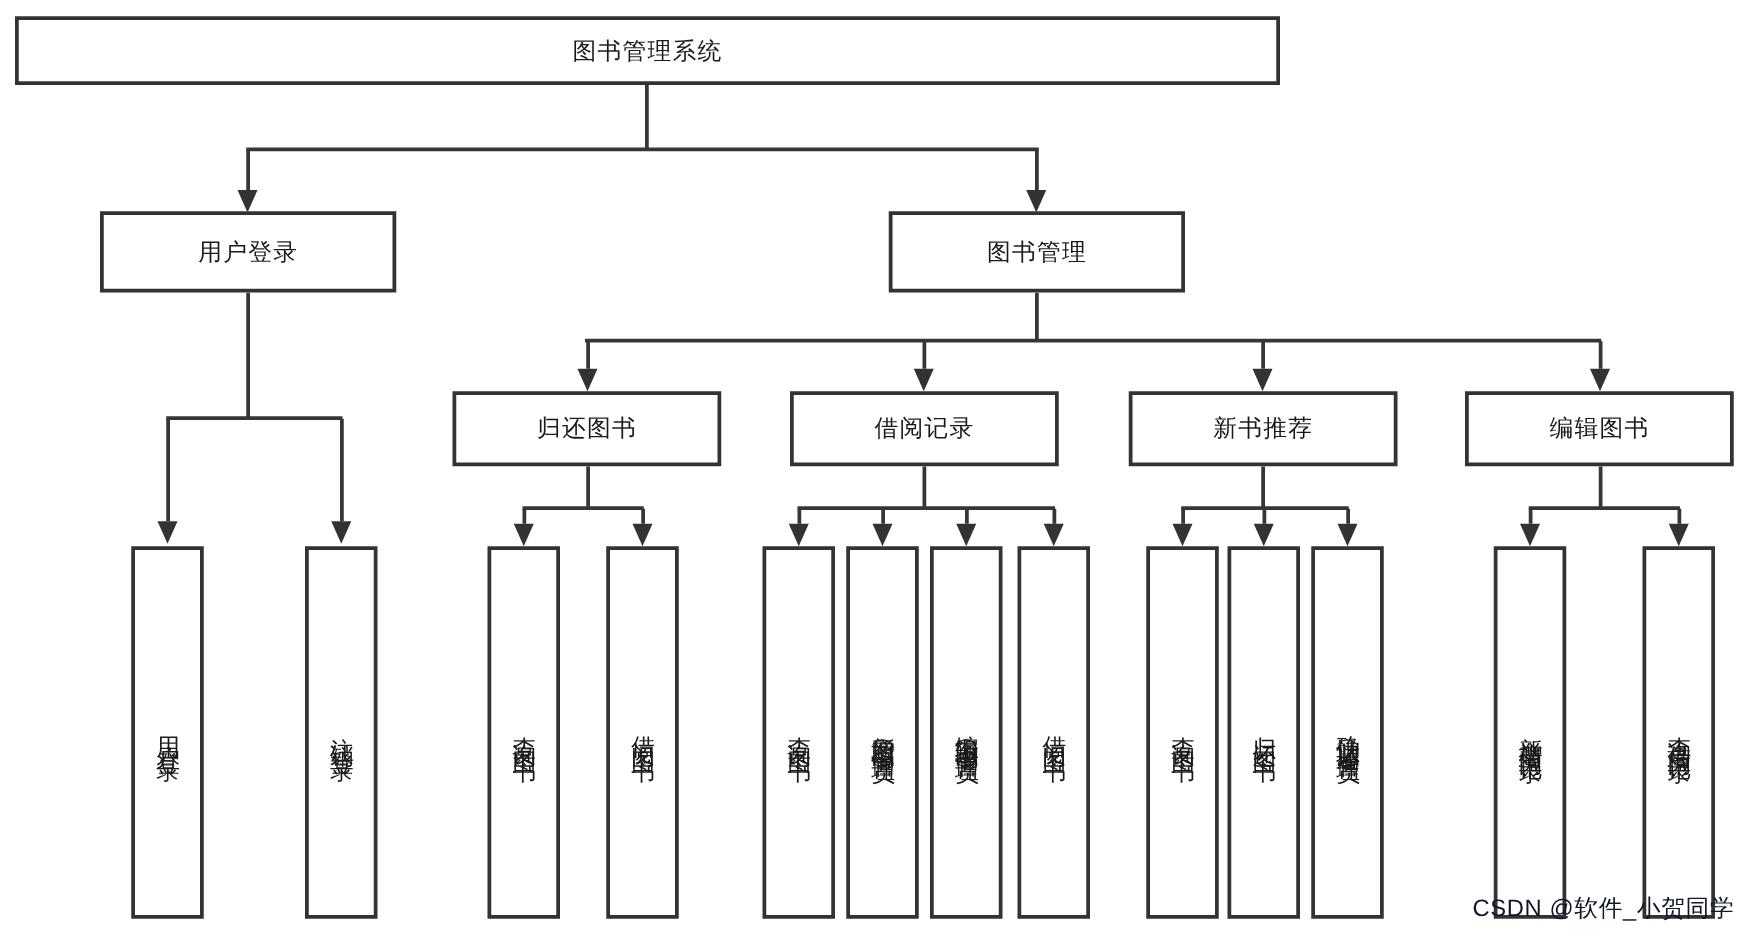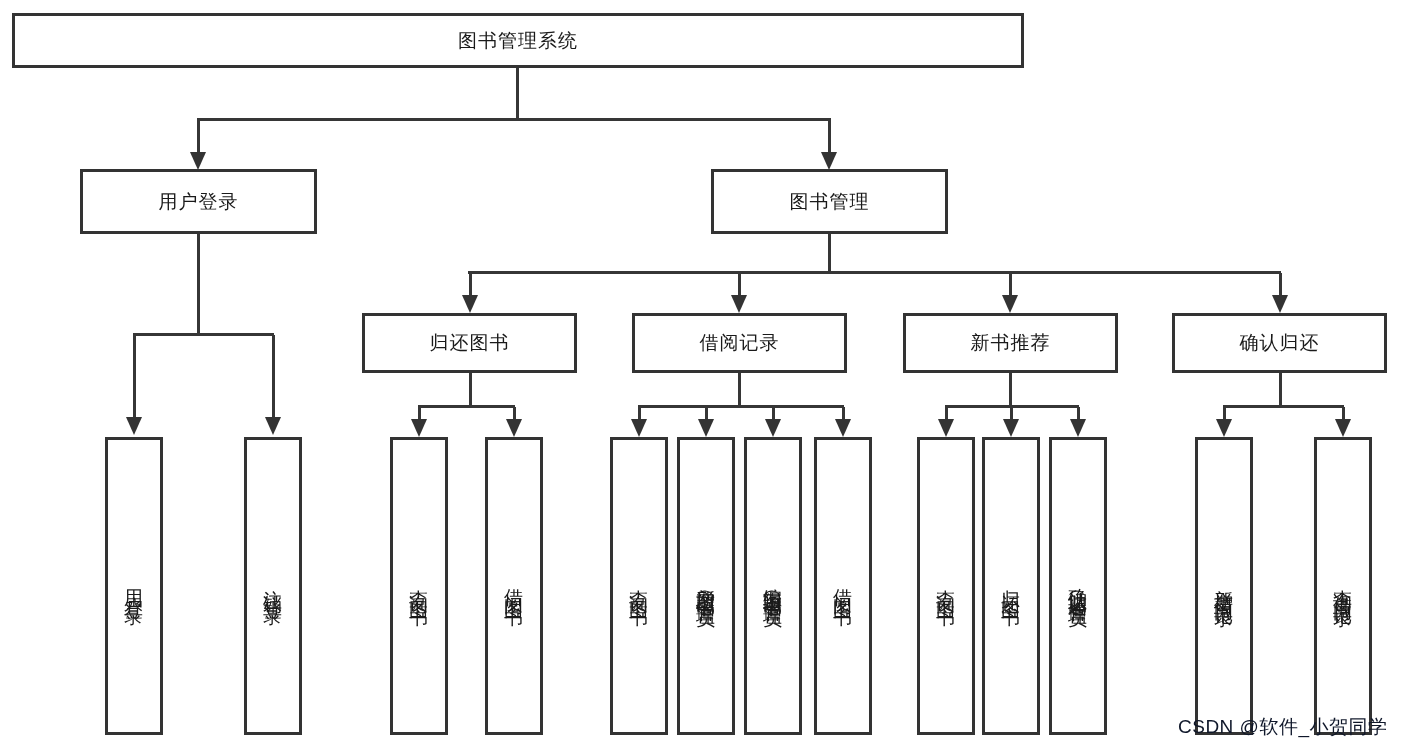--- a/index.html
+++ b/index.html
@@ -106,21 +106,21 @@
   <div class="node" style="left:362px; top:313px; width:215px; height:60px;">
     <span>归还图书</span>
   </div>
   <div class="node" style="left:632px; top:313px; width:215px; height:60px;">
     <span>借阅记录</span>
   </div>
   <div class="node" style="left:903px; top:313px; width:215px; height:60px;">
     <span>新书推荐</span>
   </div>
   <div class="node" style="left:1172px; top:313px; width:215px; height:60px;">
-    <span>确认归还</span>
+    <span>编辑图书</span>
   </div>
 
   <div class="vline" style="left:469px; top:373px; height:34px;"></div>
   <div class="hline" style="left:418px; top:405px; width:97px;"></div>
   <div class="vline" style="left:418px; top:407px; height:12px;"></div>
   <div class="tri" style="left:411px; top:419px;"></div>
   <div class="vline" style="left:513px; top:407px; height:12px;"></div>
   <div class="tri" style="left:506px; top:419px;"></div>
 
   <div class="vline" style="left:738px; top:373px; height:34px;"></div>

